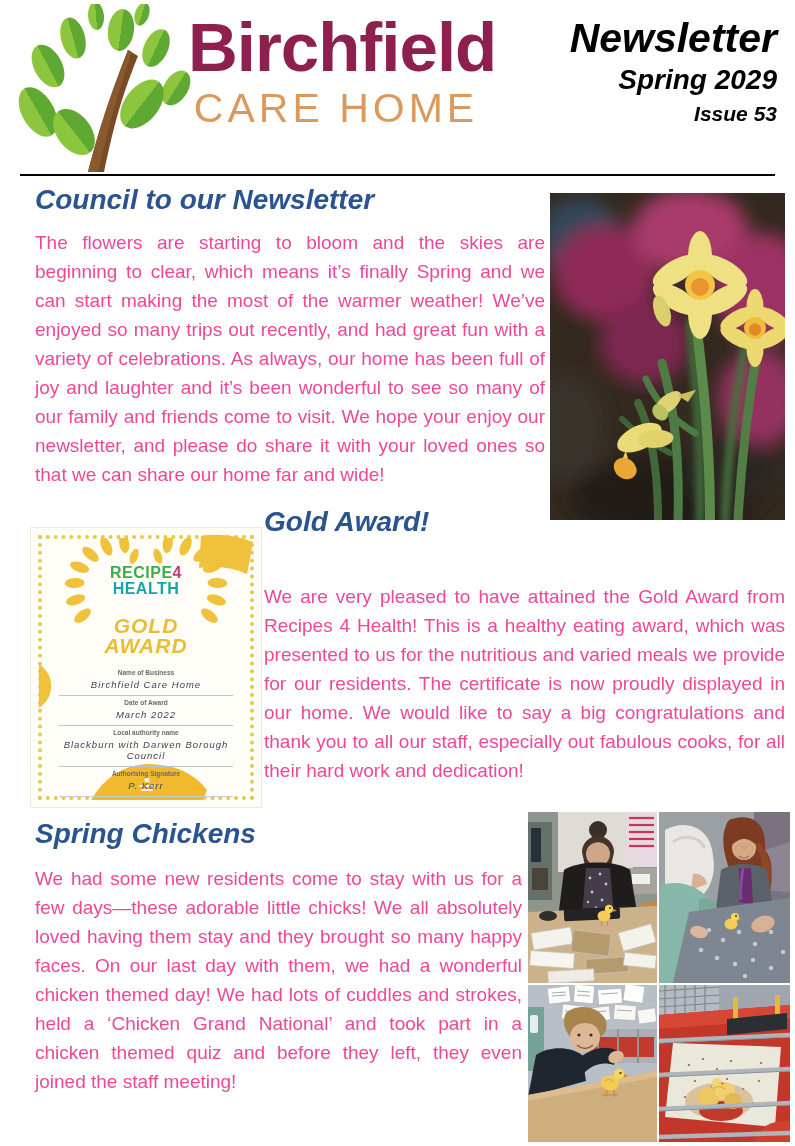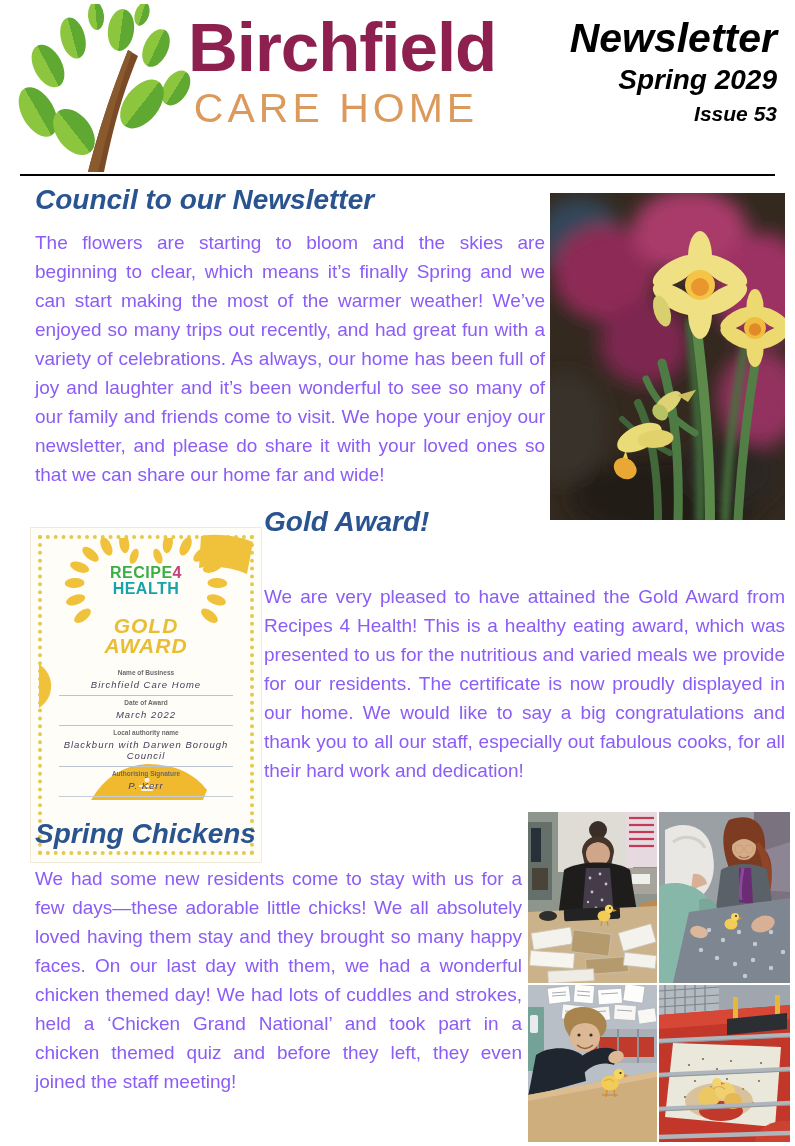--- a/index.html
+++ b/index.html
@@ -10,29 +10,29 @@
   .brand{position:absolute;left:188px;top:10px;width:296px;text-align:center;}
   .brand-name{font-size:69px;font-weight:bold;color:#8E2050;letter-spacing:-1px;line-height:1.1;}
   .brand-sub{font-size:41px;font-weight:normal;color:#DB9A5C;letter-spacing:4px;line-height:1.0;margin-top:2px;}
   .masthead{position:absolute;right:18px;top:6px;text-align:right;font-style:italic;font-weight:bold;color:#000;margin-top:9px;}
   .mast-title{font-size:41px;line-height:1.15;}
   .mast-season{font-size:28px;line-height:1.3;}
   .mast-issue{font-size:21px;line-height:1.4;}
   .rule{position:absolute;left:20px;width:755px;top:174px;height:2px;background:#000;}
   
   .h-blue{position:absolute;color:#2A5490;font-weight:bold;font-style:italic;font-size:28px;}
-  .body-text{position:absolute;font-size:19px;line-height:29px;text-align:justify;color:#8b5cf6;}
+  .body-text{position:absolute;font-size:19px;line-height:29px;text-align:justify;color:#ec4899;}
   
   .photo{position:absolute;overflow:hidden;}
   .photo svg{display:block;}
   .photo-grid{position:absolute;left:528px;top:812px;width:262px;height:330px;
               display:grid;grid-template-columns:129px 131px;grid-template-rows:171px 157px;gap:2px;background:#fff;}
   .photo-cell{overflow:hidden;}
   
-  .certificate{position:absolute;left:30px;top:527px;width:232px;height:336px;background:#fffdf7;
+  .certificate{position:absolute;left:30px;top:527px;width:232px;height:281px;background:#fffdf7;
                border:1px solid #f0ead8;box-sizing:border-box;}
   .cert-inner{position:absolute;left:7px;top:7px;right:7px;bottom:7px;
               border:4px dotted #E3C94C;box-sizing:border-box;}
   .cert-wreath{position:absolute;left:0;top:10px;width:100%;height:100px;}
   .cert-brand{position:absolute;left:0;top:37px;width:100%;text-align:center;line-height:1.0;
               font-weight:bold;letter-spacing:0.5px;}
   .cert-brand .r{color:#3BAE49;font-size:16px;}
   .cert-brand .f{color:#C2417B;font-size:16px;}
   .cert-brand .h{color:#16A3A9;font-size:16px;}
   .cert-award{position:absolute;left:0;top:88px;width:100%;text-align:center;color:#E9BE35;

